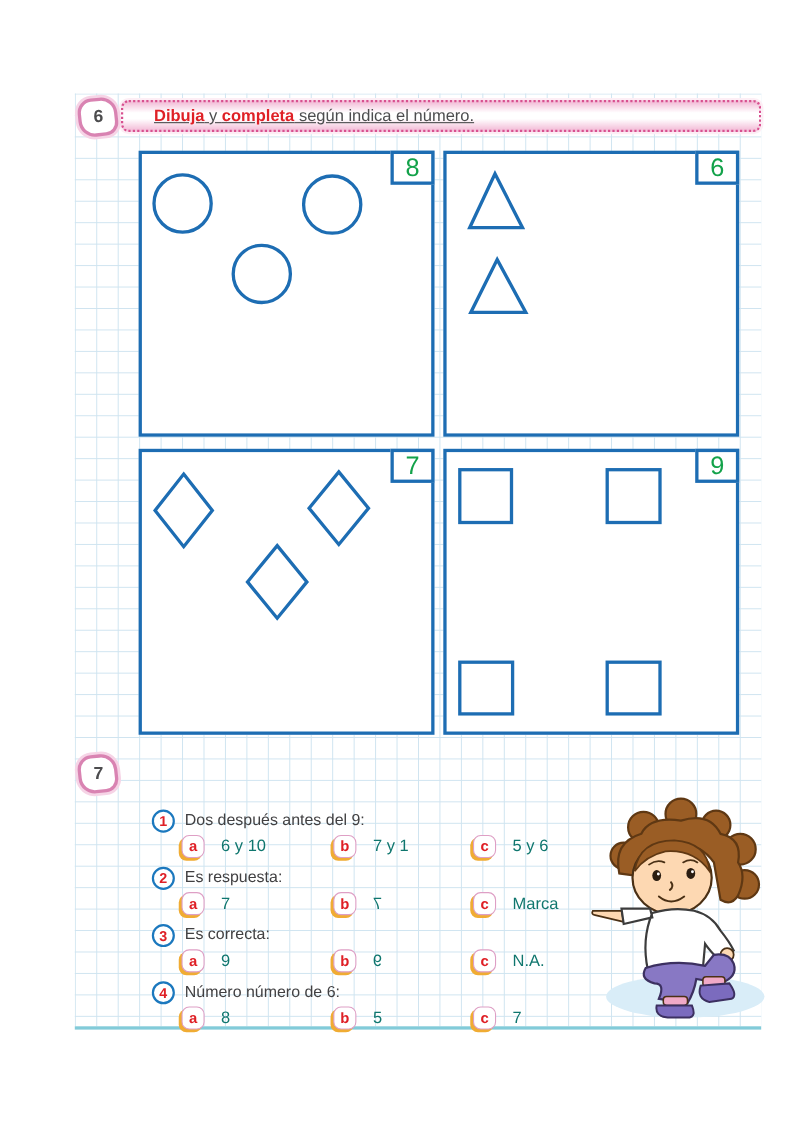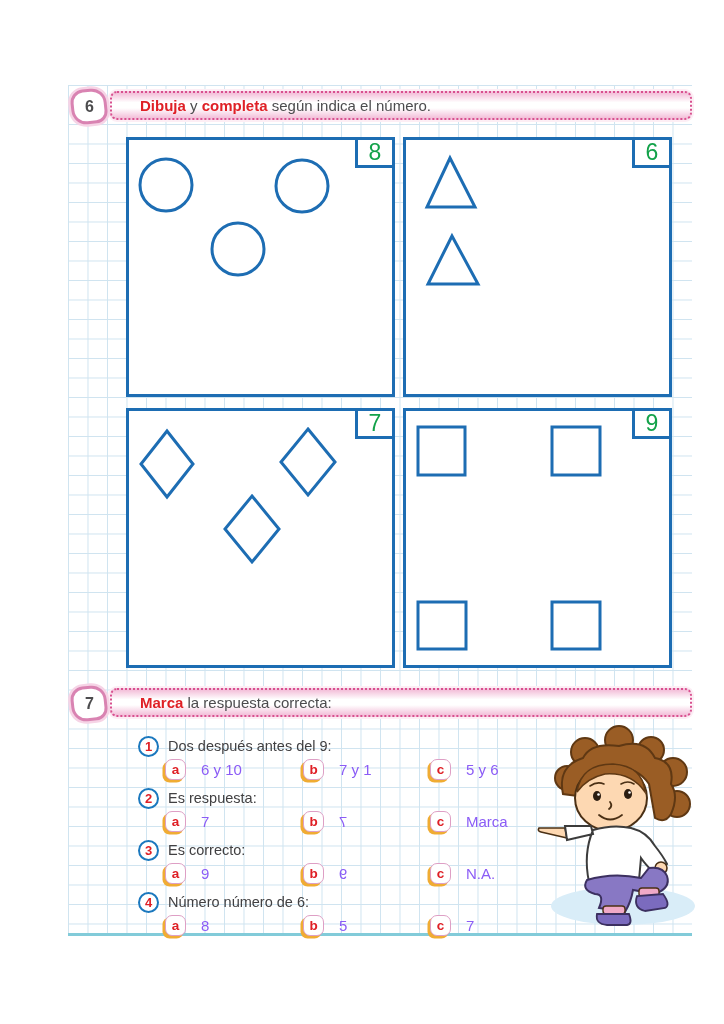--- a/index.html
+++ b/index.html
@@ -8,21 +8,21 @@
   .grid-paper{position:absolute;left:68px;top:85px;width:624px;height:848px;
         background-image:linear-gradient(to right,#cfe4f0 1px,transparent 1px),
                          linear-gradient(to bottom,#cfe4f0 1px,transparent 1px);
         background-size:19.5px 19.5px;
         border-bottom:3px solid #82cbd9;}
   
   .band{position:absolute;left:110px;width:582px;height:29px;
         border:2px dotted #d8508f;border-radius:7px;box-sizing:border-box;
         background:linear-gradient(to bottom,#f3bfd9 0%,#ffffff 38%,#ffffff 60%,#f3bfd9 100%);
         display:flex;align-items:center;padding-left:28px;
-        font-size:15px;color:#4c4c4e;box-shadow:0 0 0 2px #fdeef5;}
+        font-size:15px;color:#4c4c4e;box-shadow:0 0 0 2px #fdeef5;text-decoration:underline;}
   #band6{top:91px;} #band7{top:688px;}
   .band .red{color:#df2026;font-weight:bold;}
   .num-blob{position:absolute;left:71px;width:36px;height:35px;background:#fff;
         border:3px solid #d983b2;border-radius:13px 15px 12px 15px;
         transform:rotate(-6deg);display:flex;align-items:center;justify-content:center;
         font-weight:bold;font-size:16px;color:#4c4c4e;box-shadow:0 0 0 2.5px #f6d4e6;
         box-sizing:border-box;z-index:2;}
   #blob6{top:89px;} #blob7{top:686px;}
   .num-blob span{transform:rotate(6deg);}
   
@@ -43,21 +43,21 @@
         border:2.5px solid #1b78be;background:#fff;color:#df2026;
         font-weight:bold;font-size:13px;display:flex;align-items:center;
         justify-content:center;box-sizing:border-box;}
   .q-opts{position:relative;height:22px;margin-top:4px;}
   .opt{position:absolute;top:0;display:flex;align-items:center;gap:15px;}
   .opt.c0{left:27px;} .opt.c1{left:165px;} .opt.c2{left:292px;}
   .opt-badge{width:21px;height:21px;border:1.5px solid #de9fc5;border-radius:7px;
         background:#fff;color:#df2026;font-size:13.5px;font-weight:bold;
         display:flex;align-items:center;justify-content:center;
         box-shadow:-2.5px 2.5px 0 #f0ac33;box-sizing:border-box;}
-  .opt .val{font-size:15px;color:#8b5cf6;}
+  .opt .val{font-size:15px;color:#0f766e;}
   .mirrored{display:inline-block;transform:scaleX(-1);}
   
   #girl{position:absolute;left:533px;top:722px;}
 </style>
 </head>
 <body>
 
 <div class="page">
 
   <div class="grid-paper"></div>
@@ -100,23 +100,20 @@
           <rect x="12" y="191" width="48" height="47"></rect>
           <rect x="146" y="191" width="48" height="47"></rect>
         </svg>
         <div class="badge">9</div>
       </div>
     </div>
 
   <div class="num-blob" id="blob7">
     <span>7</span>
   </div>
-  <div class="band" id="band7">
-    <span><span class="red">Marca</span><span> la respuesta correcta:</span></span>
-  </div>
 
   <div id="questions">
       <div class="question">
         <div class="q-title">
           <div class="q-circle">1</div>
           <span>Dos después antes del 9:</span>
         </div>
         <div class="q-opts">
           <div class="opt c0">
             <div class="opt-badge">a</div>
@@ -148,21 +145,21 @@
           </div>
           <div class="opt c2">
             <div class="opt-badge">c</div>
             <span class="val">Marca</span>
           </div>
         </div>
       </div>
       <div class="question">
         <div class="q-title">
           <div class="q-circle">3</div>
-          <span>Es correcto:</span>
+          <span>Es correcta:</span>
         </div>
         <div class="q-opts">
           <div class="opt c0">
             <div class="opt-badge">a</div>
             <span class="val">9</span>
           </div>
           <div class="opt c1">
             <div class="opt-badge">b</div>
             <span class="val mirrored">9</span>
           </div>

